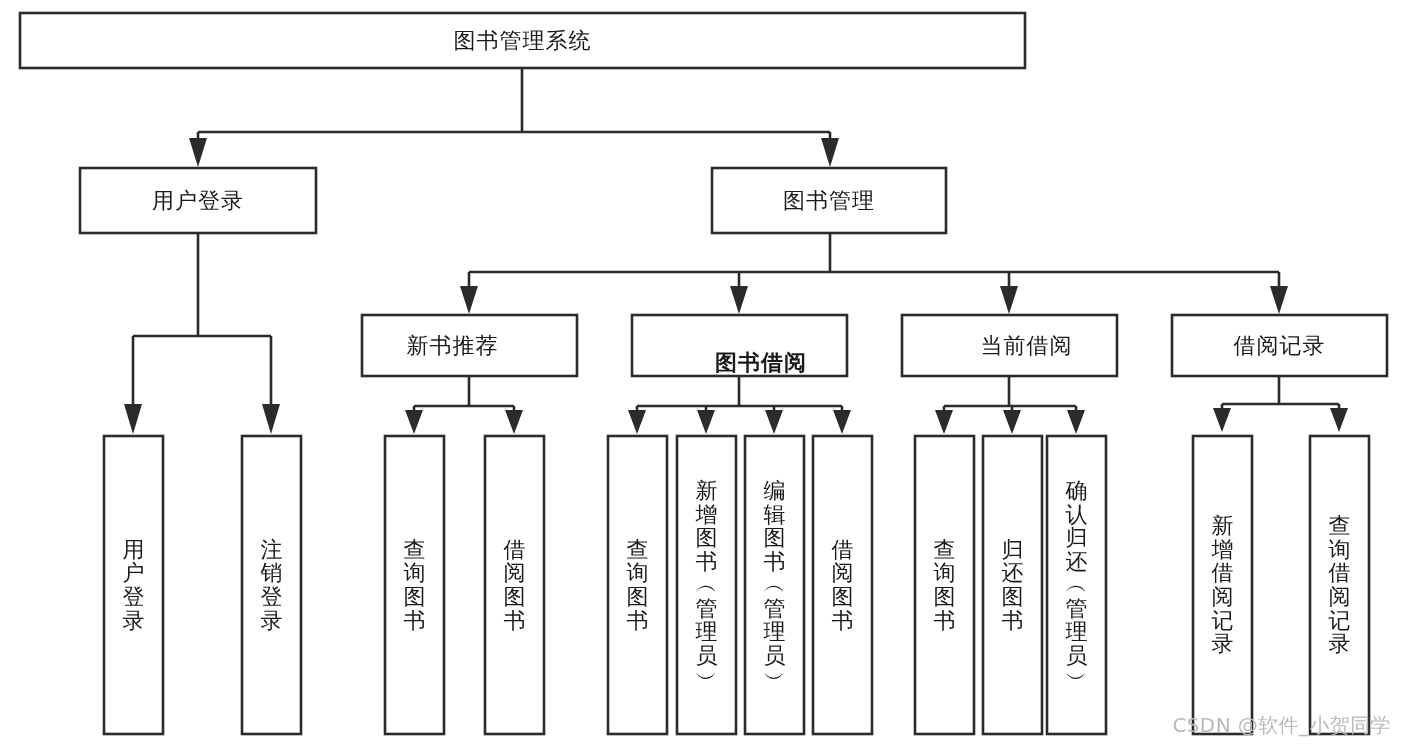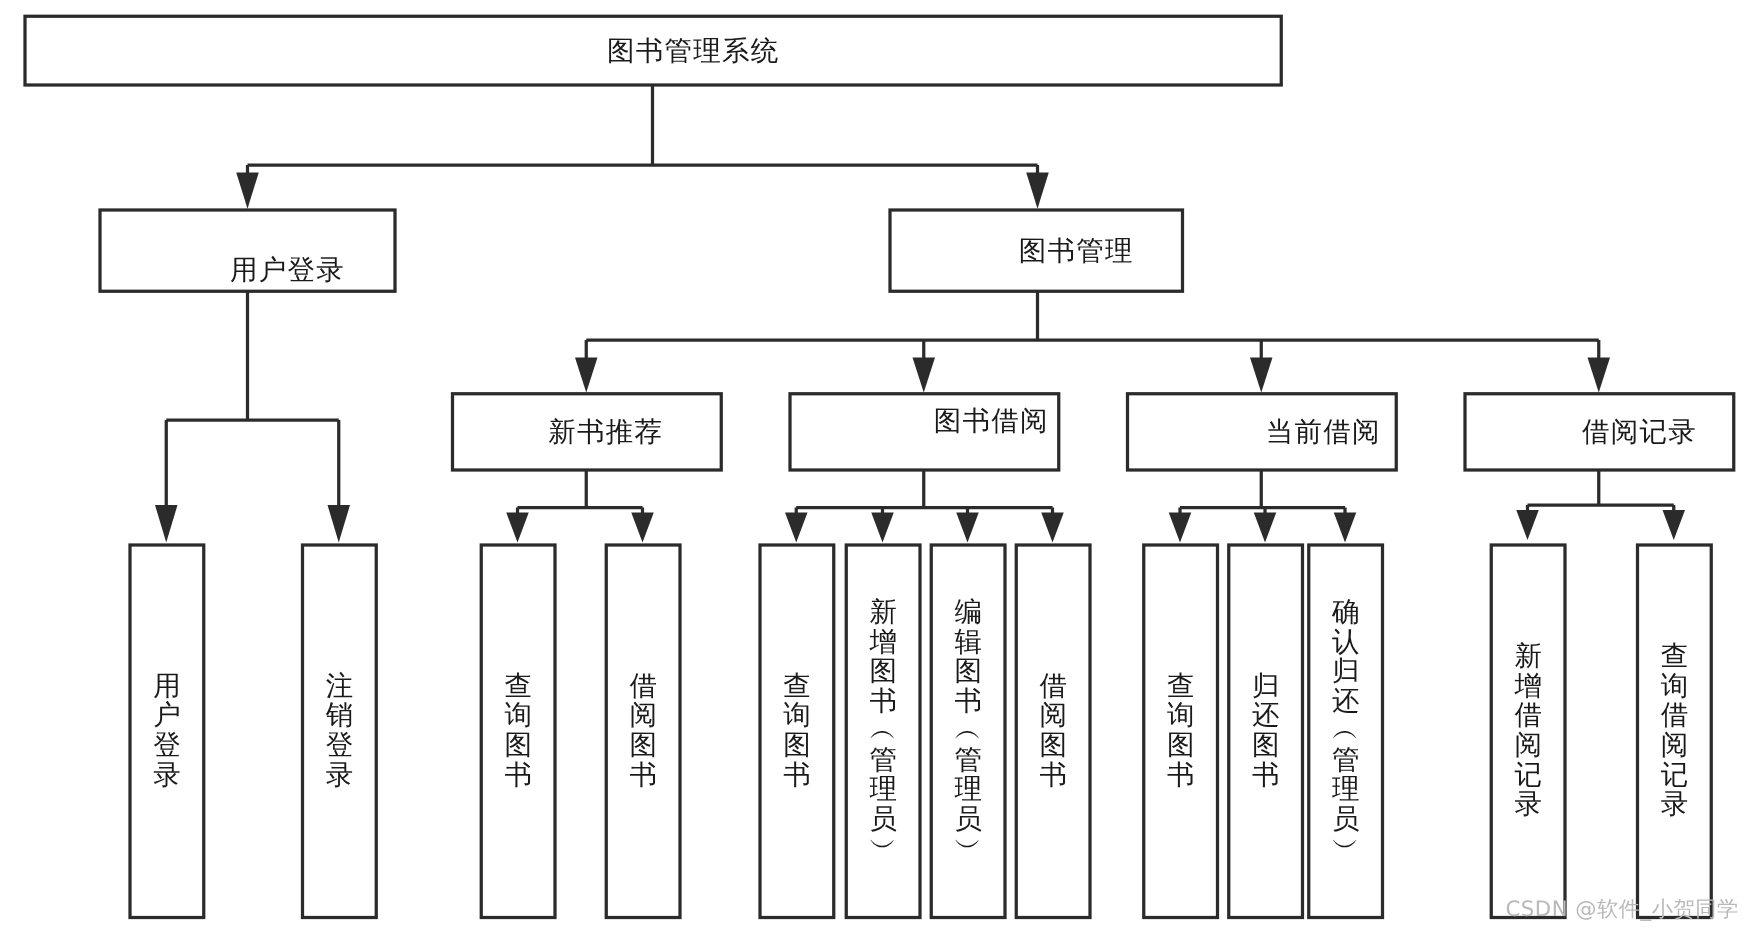--- a/index.html
+++ b/index.html
@@ -37,21 +37,21 @@
   }
   .arrow-head {
     fill: #2b2b2b;
     stroke: none;
   }
   .watermark {
     position: absolute;
     right: 14px;
     bottom: 8px;
     font-family: "DejaVu Sans", "Liberation Sans", sans-serif;
-    font-size: 17px;
+    font-size: 20px;
     color: #b9b9b9;
     white-space: nowrap;
     letter-spacing: 0.4px;
   }
   .vtext-wrap {
     position: absolute;
     display: flex;
     flex-direction: column;
     align-items: center;
     justify-content: center;
@@ -68,21 +68,20 @@
   .htext-wrap {
     position: absolute;
     display: flex;
     align-items: center;
     justify-content: center;
     font-family: "DejaVu Sans", "Liberation Sans", sans-serif;
     font-size: 22px;
     color: #1a1a1a;
     pointer-events: none;
     letter-spacing: 1px;
-    padding-left: 32px;
   }
 </style>
 </head>
 <body>
 
 <div id="diagram-root">
 
   <svg id="flowchart" viewBox="0 0 1405 747" xmlns="http://www.w3.org/2000/svg">
 
     <rect class="node-box" x="20" y="13" width="1005" height="55"></rect>
@@ -168,33 +167,33 @@
     <rect class="node-box" x="1047" y="436" width="59" height="298"></rect>
     <rect class="node-box" x="1193" y="436" width="59" height="298"></rect>
     <rect class="node-box" x="1310" y="436" width="59" height="298"></rect>
 
   </svg>
 
   <div class="htext-wrap" style="left:20px; top:13px; width:1005px; height:55px;">
     <span>图书管理系统</span>
   </div>
 
-  <div class="htext-wrap" style="left:80px; top:183px; width:236px; height:65px;">
+  <div class="htext-wrap" style="left:80px; top:168px; width:236px; height:65px;">
     <span>用户登录</span>
   </div>
 
   <div class="htext-wrap" style="left:712px; top:168px; width:234px; height:65px;text-align:center;">
     <span>图书管理</span>
   </div>
 
   <div class="htext-wrap" style="left:362px; top:315px; width:181px; height:61px;">
     <span>新书推荐</span>
   </div>
 
-  <div class="htext-wrap" style="left:632px; top:306px; width:258px; height:61px;">
+  <div class="htext-wrap" style="left:632px; top:332px; width:258px; height:61px;font-weight:bold;">
     <span>图书借阅</span>
   </div>
 
   <div class="htext-wrap" style="left:902px; top:315px; width:249px; height:61px;">
     <span>当前借阅</span>
   </div>
 
   <div class="htext-wrap" style="left:1172px; top:315px; width:215px; height:61px;border-radius:30px;">
     <span>借阅记录</span>
   </div>

